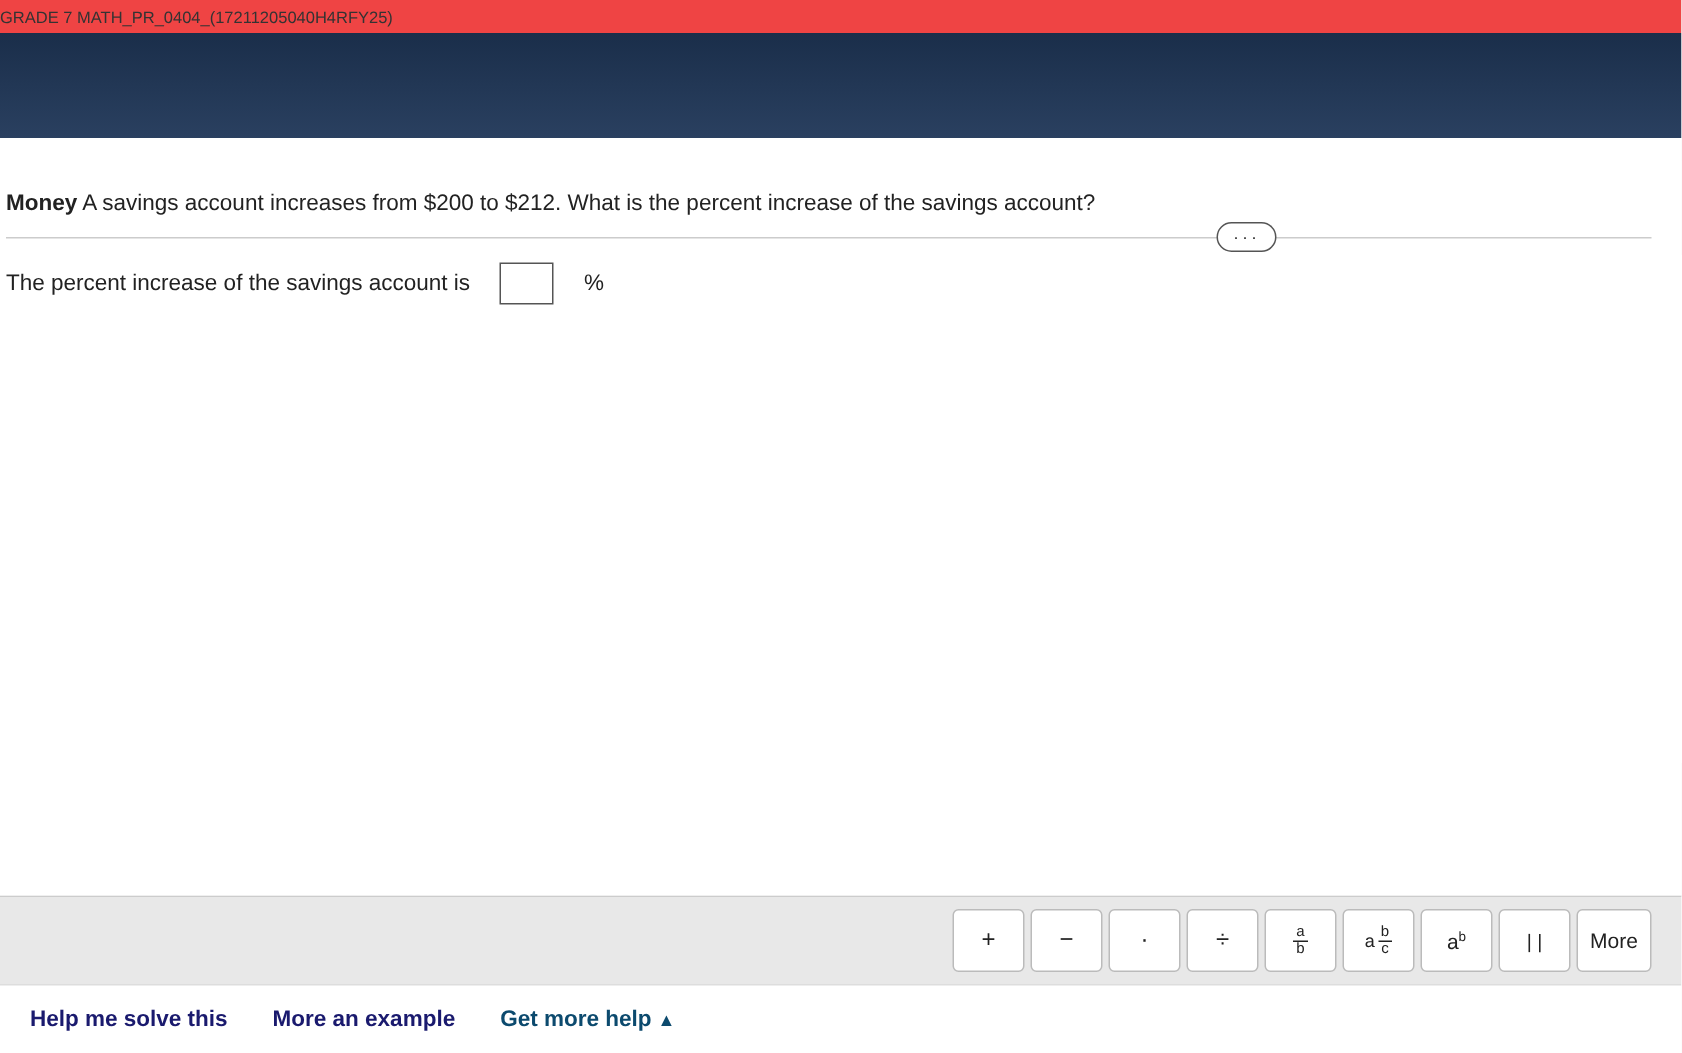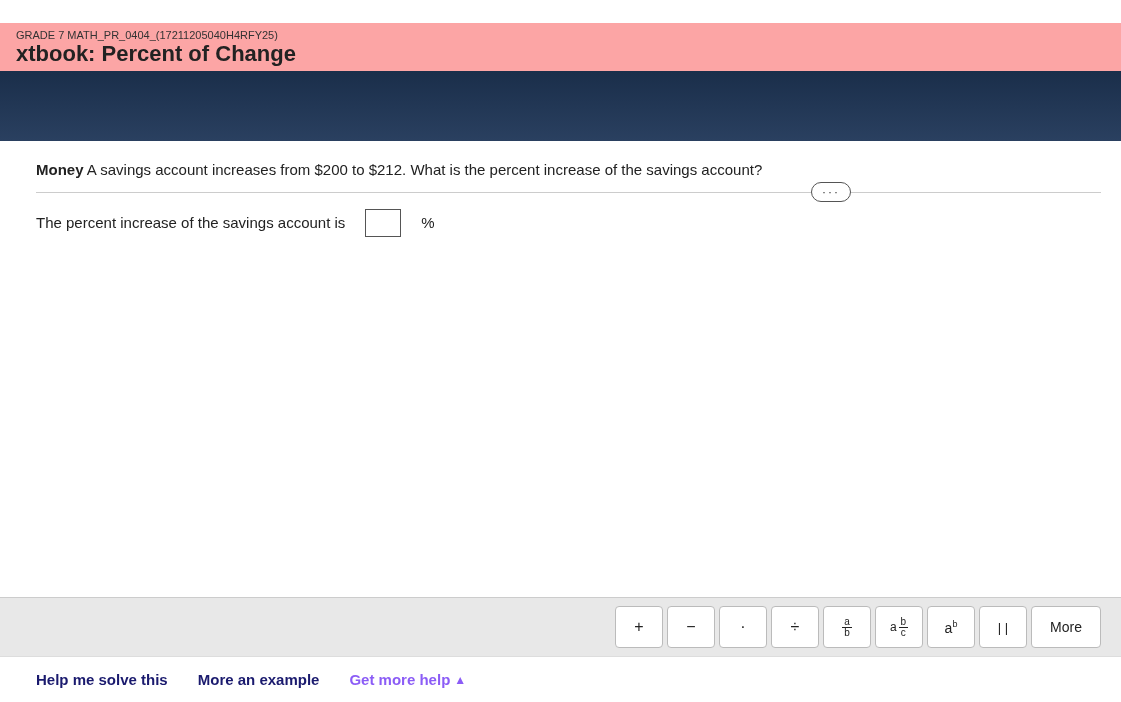--- a/index.html
+++ b/index.html
@@ -18,24 +18,23 @@
 
     .page-wrapper {
       width: 1121px;
       height: 702px;
       background: #fff;
       display: flex;
       flex-direction: column;
     }
 
     .header-bar {
-      background: #fca5a5;
-      padding: 6px 12px 4px 16px;
+      background: #ef4444;
+      padding: 6px 12px 4px 0;
       border-bottom: none;
-      margin-top: 23px;
     }
 
     .header-id {
       font-size: 11px;
       color: #333;
       font-family: Arial, sans-serif;
     }
 
     .header-title {
       font-size: 22px;
@@ -45,23 +44,24 @@
     }
 
     .blue-banner {
       background: linear-gradient(to bottom, #1a2e4a, #2a4060);
       height: 70px;
       width: 100%;
     }
 
     .content-area {
       flex: 1;
-      padding: 18px 20px 10px 36px;
+      padding: 18px 20px 10px 4px;
       background: #fff;
       position: relative;
+      margin-top: 15px;
     }
 
     .question-text {
       font-size: 15px;
       color: #222;
       margin-bottom: 8px;
       line-height: 1.5;
     }
 
     .question-text .label-money {
@@ -130,21 +130,21 @@
       border-radius: 4px;
       font-size: 16px;
       cursor: pointer;
       display: flex;
       align-items: center;
       justify-content: center;
       color: #222;
     }
 
     .math-btn-more {
-      width: 70px;
+      width: 50px;
       height: 42px;
       background: #fff;
       border: 1px solid #bbb;
       border-radius: 4px;
       font-size: 14px;
       cursor: pointer;
       display: flex;
       align-items: center;
       justify-content: center;
       color: #222;
@@ -190,56 +190,55 @@
       font-size: 9px;
     }
 
     .abs-icon {
       font-size: 13px;
     }
 
     .bottom-bar {
       display: flex;
       align-items: center;
-      padding: 14px 36px;
+      padding: 14px 20px;
       background: #fff;
       border-top: 1px solid #ddd;
       gap: 30px;
     }
 
     .bottom-link {
       font-size: 15px;
       color: #1a1a6e;
       font-weight: bold;
       cursor: pointer;
       text-decoration: none;
     }
 
     .get-more-help {
       font-size: 15px;
-      color: #8b5cf6;
+      color: #0c4a6e;
       font-weight: bold;
       cursor: pointer;
       display: flex;
       align-items: center;
       gap: 4px;
     }
 
     .chevron-up {
       font-size: 12px;
     }
   </style>
 </head>
 <body>
 
 <div class="page-wrapper">
 
   <div class="header-bar">
     <div class="header-id">GRADE 7 MATH_PR_0404_(17211205040H4RFY25)</div>
-    <div class="header-title">xtbook: Percent of Change</div>
   </div>
 
   <div class="blue-banner"></div>
 
   <div class="content-area">
     <div class="question-text">
       <span class="label-money">Money</span>
       <span>A savings account increases from $200 to $212. What is the percent increase of the savings account?</span>
     </div>
 

